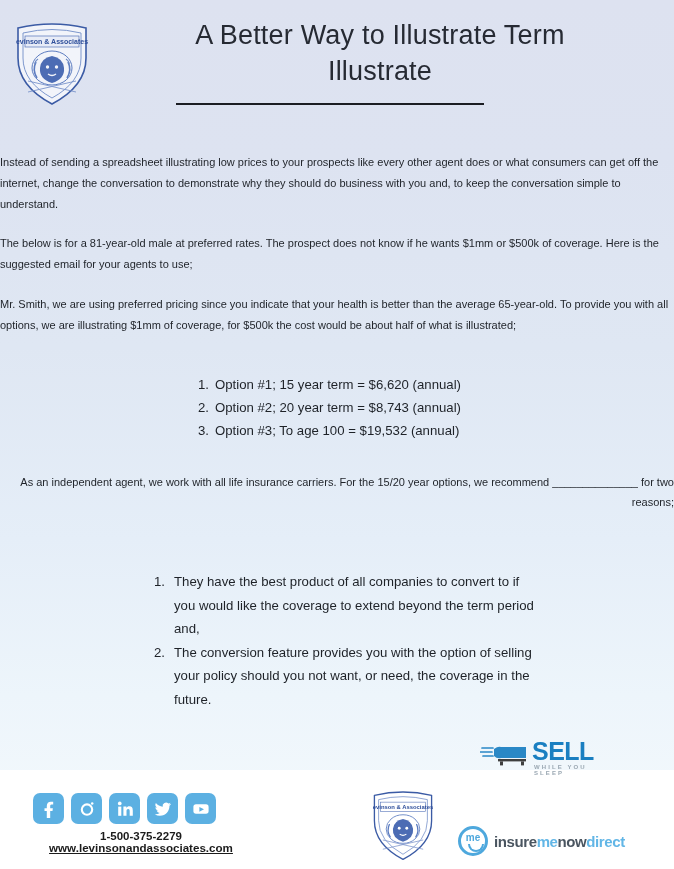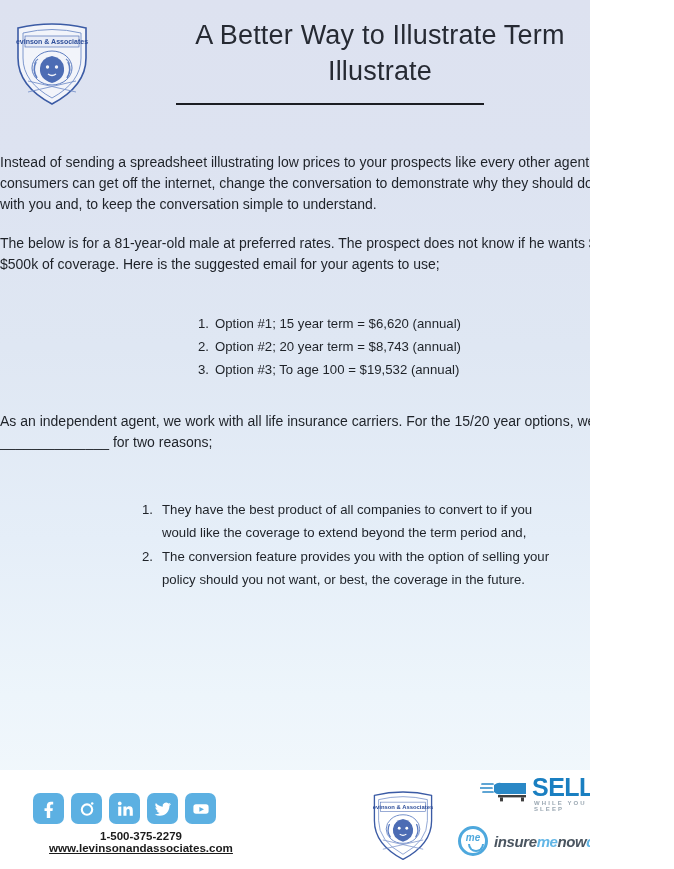--- a/index.html
+++ b/index.html
@@ -8,21 +8,21 @@
   }
   body {
     width: 674px;
     height: 869px;
     overflow: hidden;
     font-family: "Liberation Sans", sans-serif;
     background: #ffffff;
   }
   .page {
     position: relative;
-    width: 590px;
+    width: 674px;
     height: 869px;
     background: linear-gradient(to bottom, #dde2f0 0%, #dde3f1 18%, #dfe7f3 40%, #e5eef8 62%, #edf5fb 80%, #f2f8fc 92%, #f7fbfd 100%);
     overflow: hidden;
   }
 
   
   .header {
     position: absolute;
     left: 0; top: 0;
     width: 674px;
@@ -67,31 +67,32 @@
   .body-wrap {
     position: absolute;
     left: 0;
     top: 152px;
     width: 674px;
   }
   p.para {
     margin: 0 0 19px 0;
     padding: 0;
     color: #1e2228;
-    font-size: 14px;
+    font-size: 11px;
     line-height: 20.8px;
   }
   .para-indent {
     margin-left: 78px;
     margin-right: 52px;
   }
   .para-left {
     margin-left: 62px;
     margin-right: 46px;
     line-height: 26px;
+    text-align: right;
   }
 
   ol.options {
     margin: 0;
     padding: 0;
     list-style: none;
     counter-reset: optnum;
   }
   ol.options li {
     counter-increment: optnum;
@@ -103,21 +104,21 @@
     padding-left: 17px;
   }
   ol.options li::before {
     content: counter(optnum) ".";
     position: absolute;
     left: 0;
     top: 0;
   }
 
   ol.reasons {
-    margin: 0;
+    margin: 12px;
     padding: 0;
     list-style: none;
     counter-reset: rnum;
   }
   ol.reasons li {
     counter-increment: rnum;
     color: #1e2228;
     font-size: 13.2px;
     line-height: 23.5px;
     margin-left: 142px;
@@ -232,21 +233,21 @@
     position: absolute;
     left: 371px;
     top: 787px;
     width: 64px;
     height: 74px;
   }
 
   .sell-logo {
     position: absolute;
     left: 480px;
-    top: 777px;
+    top: 741px;
     width: 140px;
     height: 34px;
   }
   .sell-text {
     position: absolute;
     left: 52px;
     top: -3px;
     font-size: 25px;
     font-weight: bold;
     color: #1a7fc1;
@@ -263,21 +264,20 @@
     letter-spacing: 2.1px;
   }
 
   .imnd-logo {
     position: absolute;
     left: 458px;
     top: 826px;
     display: flex;
     align-items: center;
     gap: 6px;
-    font-style: italic;
   }
   .imnd-mark {
     width: 30px;
     height: 30px;
     border-radius: 50%;
     border: 3px solid #4ea8dd;
     position: relative;
     box-sizing: border-box;
   }
   .imnd-me {
@@ -336,38 +336,39 @@
       <div class="title-line1">A Better Way to Illustrate Term</div>
       <div class="title-line2">Illustrate</div>
     </div>
     <div class="title-rule"></div>
   </div>
 
   <div class="body-wrap">
 
     <p class="para para-indent">Instead of sending a spreadsheet illustrating low prices to your prospects like every other agent does or what consumers can get off the internet, change the conversation to demonstrate why they should do business with you and, to keep the conversation simple to understand.</p>
     <p class="para para-indent">The below is for a 81-year-old male at preferred rates. The prospect does not know if he wants $1mm or $500k of coverage. Here is the suggested email for your agents to use;</p>
+    <p class="para para-indent">Mr. Smith, we are using preferred pricing since you indicate that your health is better than the average 65-year-old. To provide you with all options, we are illustrating $1mm of coverage, for $500k the cost would be about half of what is illustrated;</p>
 
     <div class="spacer-a"></div>
 
     <ol class="options">
       <li>Option #1; 15 year term = $6,620 (annual)</li>
       <li>Option #2; 20 year term = $8,743 (annual)</li>
       <li>Option #3; To age 100 = $19,532 (annual)</li>
     </ol>
 
     <div class="spacer-c"></div>
 
     <p class="para para-left">As an independent agent, we work with all life insurance carriers. For the 15/20 year options, we recommend ______________ for two reasons;</p>
 
     <div class="spacer-b"></div>
 
     <ol class="reasons">
       <li>They have the best product of all companies to convert to if you would like the coverage to extend beyond the term period and,</li>
-      <li>The conversion feature provides you with the option of selling your policy should you not want, or best, the coverage in the future.</li>
+      <li>The conversion feature provides you with the option of selling your policy should you not want, or need, the coverage in the future.</li>
     </ol>
   </div>
 
   <div class="footer"></div>
 
   <div class="social-row">
     <div class="social-ic">
       <svg width="18" height="18" viewBox="0 0 18 18">
         <path d="M11.6 4.4h1.6V1.8c-.3 0-1.3-.1-2.4-.1-2.4 0-4 1.5-4 4.2v2.3H4.5v2.9h2.3v7.2h3.4v-7.2h2.3l.35-2.9H10.2V6.2c0-.85.23-1.8 1.4-1.8z" fill="#ffffff"></path>
       </svg>

